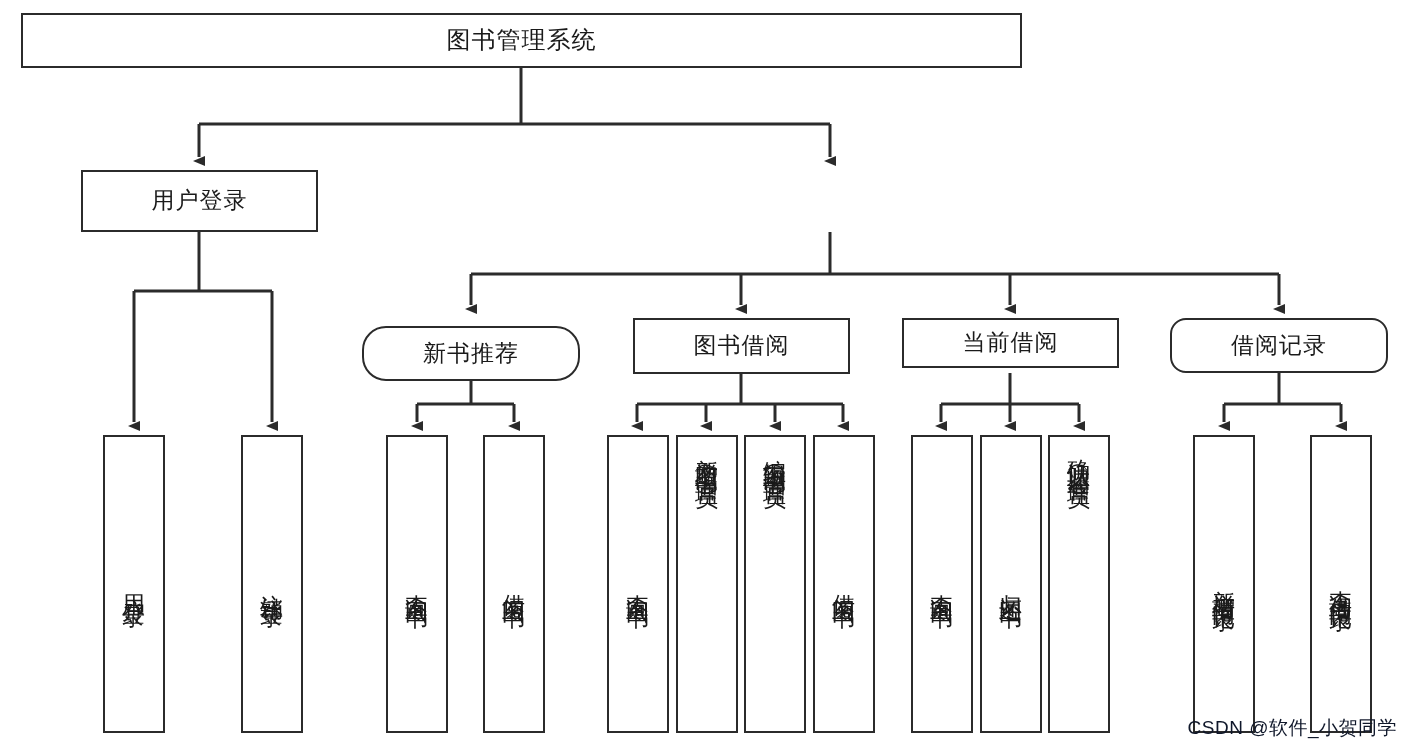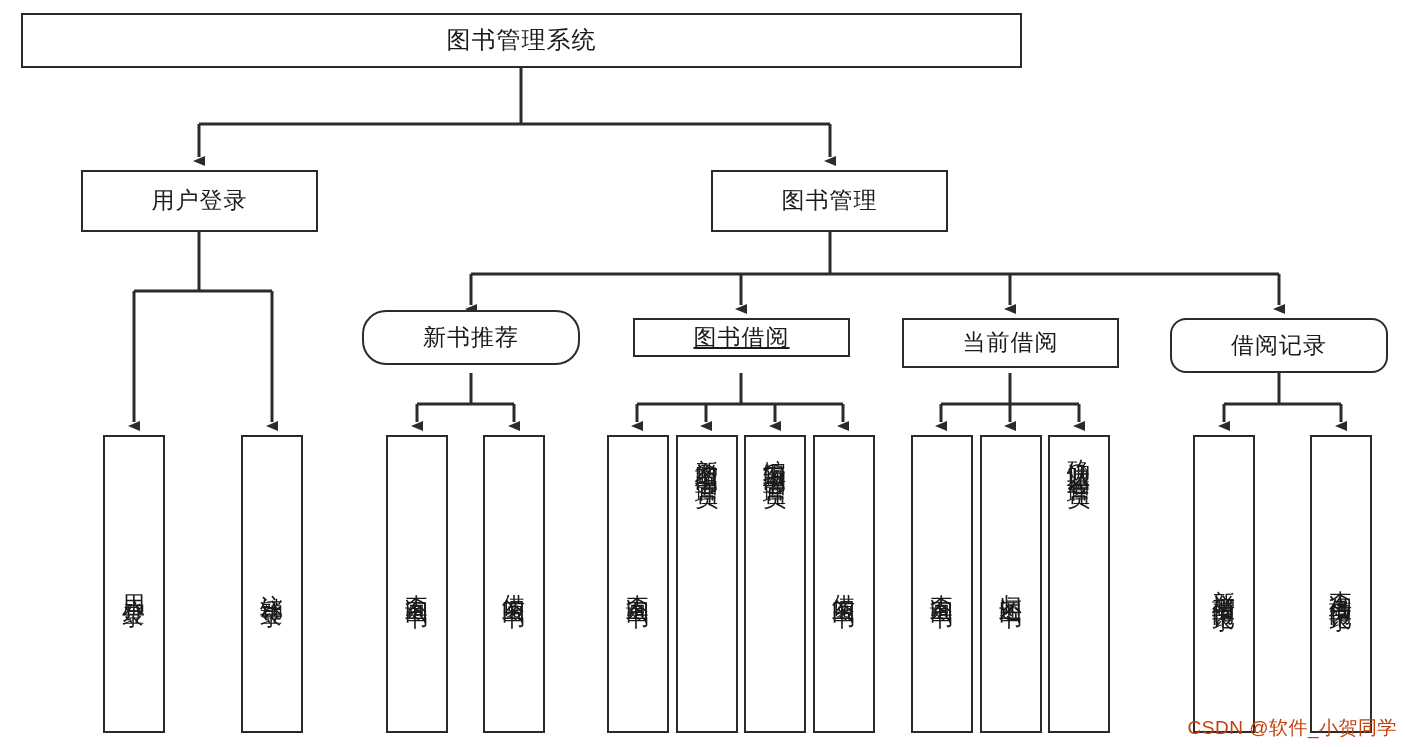--- a/index.html
+++ b/index.html
@@ -64,21 +64,21 @@
   }
   .leaf-inner.top {
     align-items: flex-start;
     padding-top: 4px;
   }
   .watermark {
     position: absolute;
     right: 8px;
     bottom: 6px;
     font-size: 19px;
-    color: #c2410c;
+    color: #0f172a;
     letter-spacing: 0.5px;
     white-space: nowrap;
   }
 </style>
 </head>
 <body>
 
 <div id="canvas">
 
   <svg class="edges" viewBox="0 0 1405 747">
@@ -131,28 +131,25 @@
     </g>
   </svg>
 
   <div class="node horiz root" style="left:21px; top:13px; width:1001px; height:55px;">
     <span>图书管理系统</span>
   </div>
 
   <div class="node horiz" style="left:81px; top:170px; width:237px; height:62px;">
     <span>用户登录</span>
   </div>
-  <div class="node horiz" style="left:711px; top:170px; width:237px; height:62px;">
-    <span>图书管理</span>
-  </div>
-
-  <div class="node horiz" style="left:362px; top:310px; width:218px; height:55px;border-radius:24px;">
+
+  <div class="node horiz" style="left:362px; top:326px; width:218px; height:55px;border-radius:24px;">
     <span>新书推荐</span>
   </div>
-  <div class="node horiz" style="left:633px; top:318px; width:217px; height:39px;text-decoration:underline;">
+  <div class="node horiz" style="left:633px; top:318px; width:217px; height:56px;">
     <span>图书借阅</span>
   </div>
   <div class="node horiz" style="left:902px; top:318px; width:217px; height:50px;">
     <span>当前借阅</span>
   </div>
   <div class="node horiz" style="left:1170px; top:318px; width:218px; height:55px;border-radius:16px;">
     <span>借阅记录</span>
   </div>
 
   <div class="node leaf" style="left:103px; top:435px; width:62px; height:298px;">

